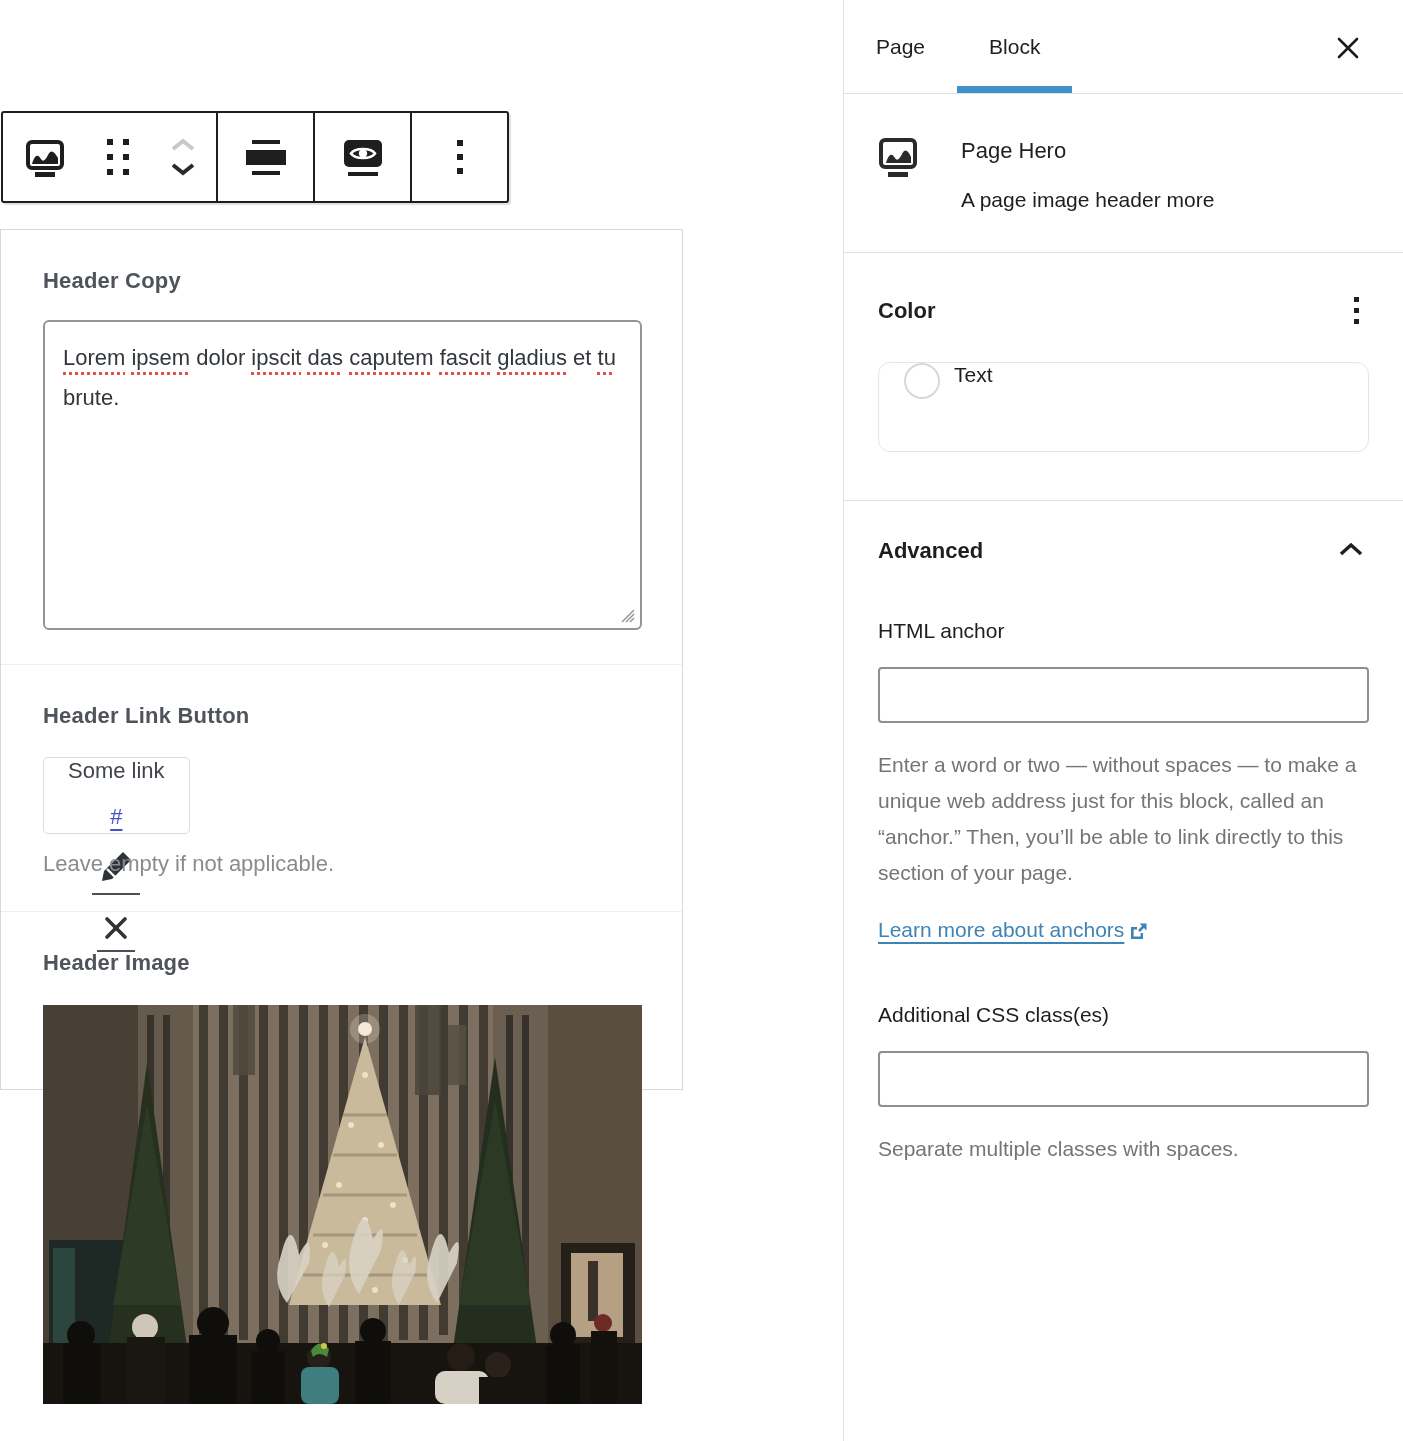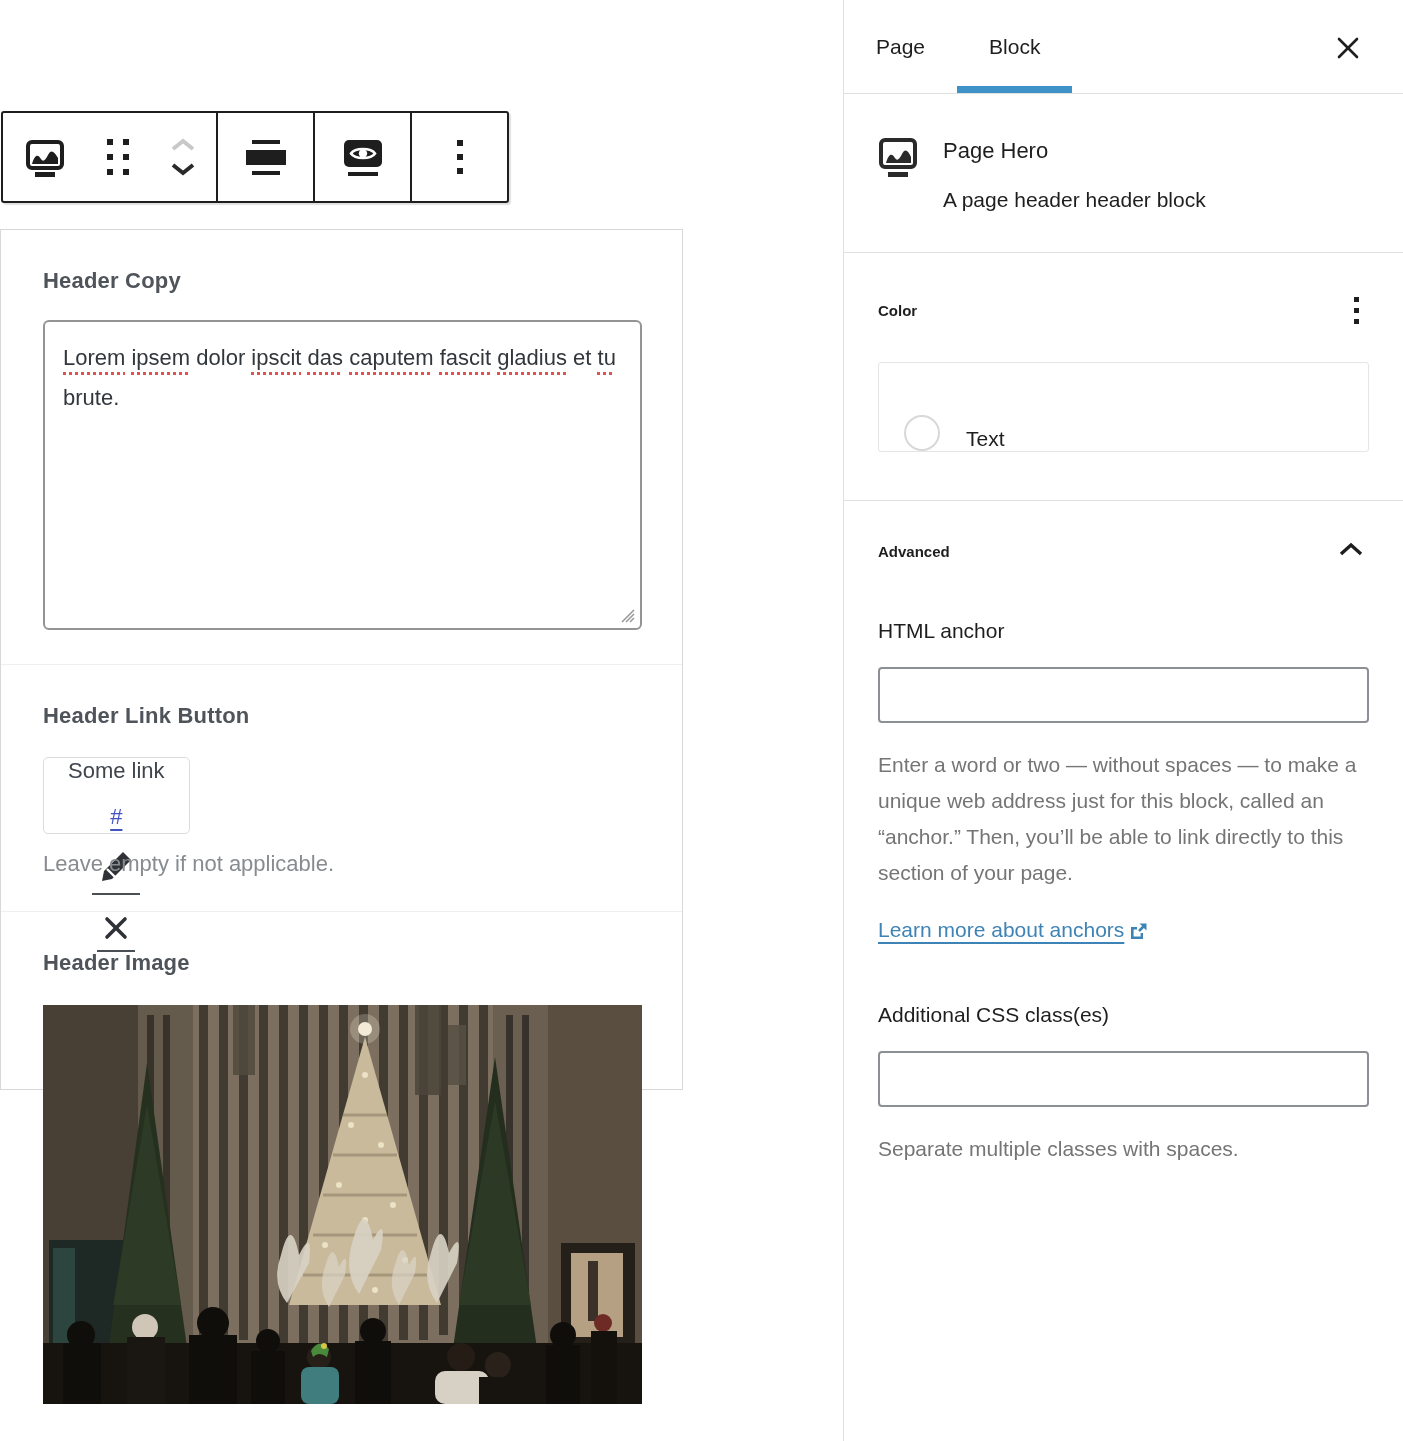--- a/index.html
+++ b/index.html
@@ -42,32 +42,32 @@
 
   
   .sidebar { position:absolute; left:843px; top:0; width:560px; height:1441px;
     border-left:1px solid #e0e0e0; background:#fff; }
   .tabbar { height:94px; border-bottom:1px solid #e0e0e0; display:flex; position:relative; }
   .tab { padding:0 32px; display:flex; align-items:center; font-size:21px; font-weight:500;
     color:#1e1e1e; cursor:pointer; position:relative; }
   .tab.active::after { content:""; position:absolute; left:0; right:0; bottom:0; height:7px; background:#3e92c7; }
   .close-btn { position:absolute; top:33px; right:40px; cursor:pointer; padding:2px; }
 
-  .block-card { padding:42px 34px 40px; border-bottom:1px solid #e0e0e0; display:flex; gap:25px; }
+  .block-card { padding:42px 34px 40px; border-bottom:1px solid #e0e0e0; display:flex; gap:43px; }
   .block-card .texts { padding-top:2px; }
   .bc-title { font-size:22px; font-weight:500; }
   .bc-desc { margin-top:24px; font-size:21px; }
 
   .color-sec { padding:40px 34px 48px; border-bottom:1px solid #e0e0e0; }
   .sec-head { display:flex; align-items:center; justify-content:space-between; }
-  .sec-title { font-size:15px; font-weight:600; }
+  .sec-title { font-size:22px; font-weight:600; }
   .menu-dots { display:flex; flex-direction:column; gap:6px; padding:4px 10px; cursor:pointer; }
   .menu-dots i { width:5px; height:5px; background:#1e1e1e; display:block; }
-  .text-color-row { margin-top:34px; height:90px; border:1px solid #e4e5e7; border-radius:3px;
-    display:flex; align-items:flex-end; gap:26px; padding:0 25px; cursor:pointer; }
+  .text-color-row { margin-top:34px; height:90px; border:1px solid #e4e5e7; border-radius:12px;
+    display:flex; align-items:flex-start; gap:14px; padding:0 25px; cursor:pointer; }
   .swatch { width:36px; height:36px; border-radius:50%; background:#fff; border:2px solid #d8d8d8; }
   .swatch-label { font-size:21px; }
   .warning-note { margin-top:37px; background:#fbf4e6; border-left:7px solid #e9c163;
     padding:26px 28px 28px 30px; font-size:21px; line-height:36px; color:#1e1e1e; max-width:494px; }
   .warning-note .inner { max-width:440px; }
 
   .adv-sec { padding:36px 34px; }
   .chev-btn { cursor:pointer; padding:4px; }
   .inp-label { font-size:21px; }
   .anchor-label { margin-top:54px; }
@@ -308,21 +308,21 @@
     </div>
 
     <div class="block-card">
       <svg width="40" height="46" viewBox="0 0 40 46">
         <rect x="3" y="4" width="34" height="27" rx="4" fill="none" stroke="#2a2a2a" stroke-width="4"></rect>
         <path d="M8 27 C11 17 14 17 17 22 C19 25 21 24 24 18 C27 12 30 14 33 21 L33 27 Z" fill="#2a2a2a"></path>
         <rect x="10" y="36" width="20" height="5" fill="#2a2a2a"></rect>
       </svg>
       <div class="texts">
         <div class="bc-title">Page Hero</div>
-        <div class="bc-desc">A page header header block</div>
+        <div class="bc-desc">A page image header more</div>
       </div>
     </div>
 
     <div class="color-sec">
       <div class="sec-head">
         <span class="sec-title">Color</span>
         <span class="menu-dots">
             <i></i>
             <i></i>
             <i></i>

